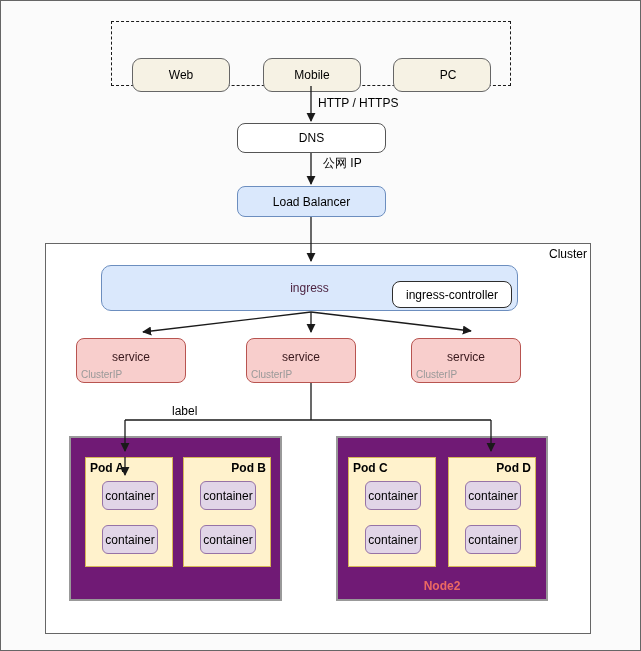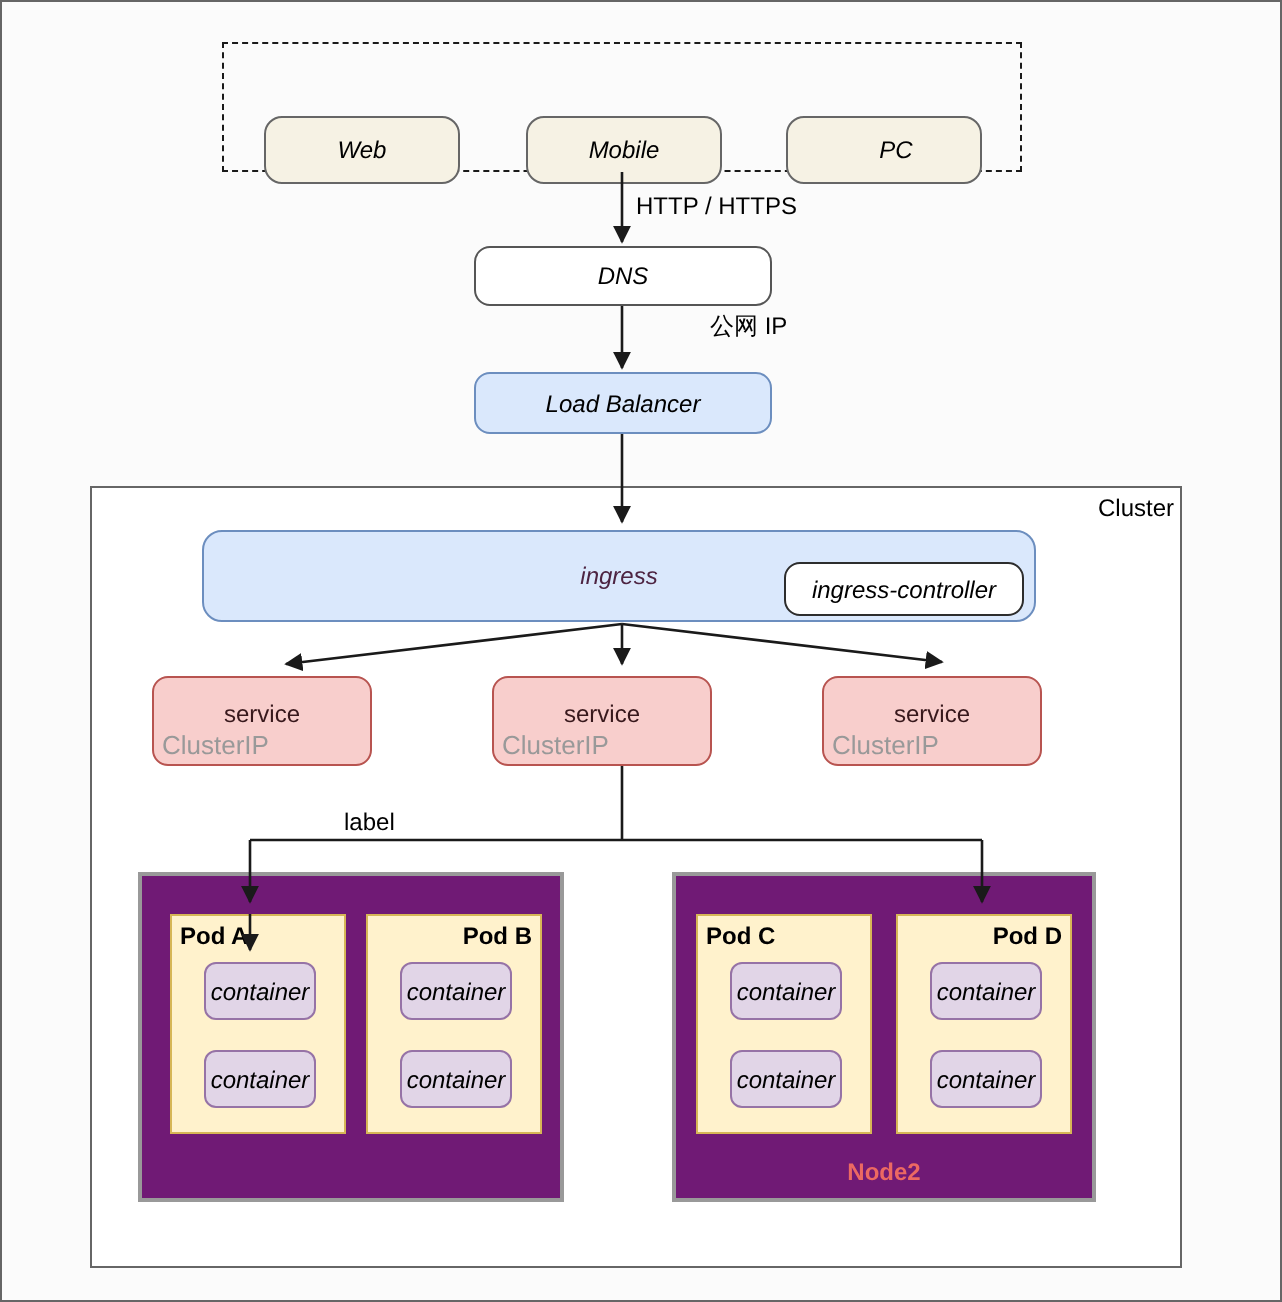--- a/index.html
+++ b/index.html
@@ -6,41 +6,41 @@
   #canvas {
     position:relative; width:641px; height:651px;
     background:#fbfbfb;
     border:1px solid #666;
     box-sizing:border-box;
     font-family:"Liberation Sans", sans-serif;
     color:#000; font-size:12px;
     overflow:hidden;
   }
   .abs { position:absolute; box-sizing:border-box; }
-  .box { display:flex; align-items:center; justify-content:center; text-align:right;font-style:italic; }
+  .box { display:flex; align-items:center; justify-content:center; text-align:right; }
 
   
   .clients-wrap { left:110px; top:20px; width:400px; height:65px; border:1.5px dashed #1a1a1a; }
   .client-box { top:36px; width:98px; height:34px; background:#f6f2e4; border:1px solid #666; border-radius:9px; }
 
   
   .dns-box { left:236px; top:122px; width:149px; height:30px; background:#ffffff; border:1px solid #555; border-radius:8px; }
   .lb-box  { left:236px; top:185px; width:149px; height:31px; background:#dae8fc; border:1px solid #6c8ebf; border-radius:8px; }
 
   
   .cluster-box { left:44px; top:242px; width:546px; height:391px; background:#ffffff; border:1.5px solid #666; }
   .cluster-label { left:540px; top:246px; width:46px; text-align:right; }
 
   .ingress-box { left:100px; top:264px; width:417px; height:46px; background:#dae8fc; border:1px solid #6c8ebf; border-radius:10px; color:#4d2442; }
   .ingress-label { left:0; top:0; width:100%; height:100%; }
   .ingress-controller-box { right:5px; top:15px; width:120px; height:27px; background:#fff; border:1.5px solid #2d2d2d; border-radius:8px; color:#000; }
 
   .service-box { top:337px; width:110px; height:45px; background:#f8cecc; border:1px solid #b85450; border-radius:8px; color:#38181c;padding-left:44px; }
   .service-label { left:0; top:11px; width:100%; text-align:center; }
-  .service-sub { left:4px; bottom:2px; font-size:13px; color:#999; }
+  .service-sub { left:4px; bottom:2px; font-size:10px; color:#999; }
 
   .node-box { top:435px; height:165px; background:#701a75; border:2px solid #999; }
   .node-label { left:0; bottom:6px; width:100%; text-align:center; font-weight:bold; color:#ec6962; }
 
   .pod-box { top:19px; width:88px; height:110px; background:#fff2cc; border:1.5px solid #d6b656; }
   .pod-label { top:3px; font-weight:bold; color:#000; }
   .pod-label.tl { left:4px; }
   .pod-label.tr { right:4px; }
 
   .container-box { left:16px; width:56px; height:29px; background:#e1d5e7; border:1px solid #9673a6; border-radius:6px; color:#000; }
@@ -63,21 +63,21 @@
     </div>
     <div class="abs box client-box" style="left:151px;">
       <span>Mobile</span>
     </div>
     <div class="abs box client-box" style="left:281px;padding-left:12px;">
       <span>PC</span>
     </div>
   </div>
 
   <div class="abs edge-label" style="left:317px; top:95px;">HTTP / HTTPS</div>
-  <div class="abs edge-label" style="left:322px; top:154px;margin-left:32px;">公网 IP</div>
+  <div class="abs edge-label" style="left:322px; top:154px;">公网 IP</div>
 
   <div class="abs box dns-box">
     <span>DNS</span>
   </div>
 
   <div class="abs box lb-box">
     <span>Load Balancer</span>
   </div>
 
   <div class="abs cluster-box"></div>

